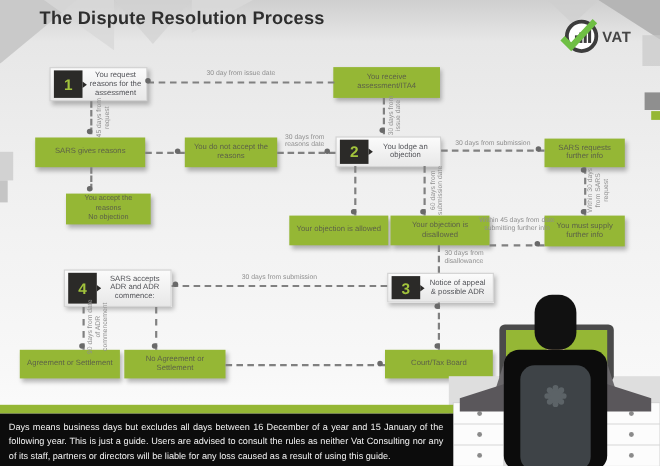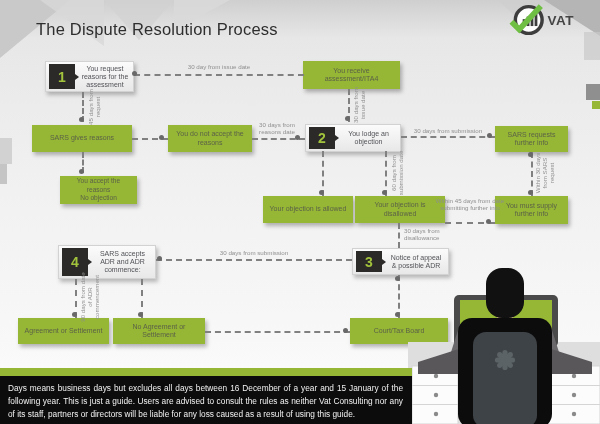--- a/index.html
+++ b/index.html
@@ -1,22 +1,22 @@
 <!DOCTYPE html>
 <html><head>
 <meta charset="utf-8">
 <style>
   * { margin:0; padding:0; box-sizing:border-box; }
   html,body { width:600px; height:424px; }
   body { font-family:"Liberation Sans", sans-serif; }
   .page { position:relative; width:600px; height:424px; overflow:hidden;
           background:linear-gradient(180deg,#cfcfcf 0%,#e7e7e7 9%,#f0f0f0 40%,#f8f8f8 80%,#ffffff 100%); }
   .tri, .deco { position:absolute; }
-  .title { position:absolute; left:36px; top:20px; font-size:16.5px; font-weight:normal; color:#2e2e2e; letter-spacing:.2px; }
-  .logo { position:absolute; right:26px; top:1px; display:flex; align-items:center; }
+  .title { position:absolute; left:36px; top:8px; font-size:16.5px; font-weight:bold; color:#2e2e2e; letter-spacing:.2px; }
+  .logo { position:absolute; right:26px; top:14px; display:flex; align-items:center; }
   .logo-word { font-size:13.5px; margin-left:2px; }
   .logo-vat { font-weight:bold; color:#454545; letter-spacing:.5px; }
   .logo-consulting { color:#a3a5a7; letter-spacing:2px; }
 
   .gbox { position:absolute; background:#95b735; color:#5d6247; font-size:7px; line-height:8.5px;
           display:flex; align-items:center; justify-content:center; text-align:center; padding:2px 5px;
           box-shadow:2px 3px 4px rgba(0,0,0,.28); white-space:pre-line; }
   .step { position:absolute; background:linear-gradient(#fbfbfb,#e8e8e8); border:1px solid #d2d2d2;
           display:flex; align-items:center; box-shadow:2px 3px 4px rgba(0,0,0,.25); padding:2px 2px 2px 3px; }
   .stepnum { width:26px; align-self:stretch; background:#2b2a28; color:#a2c33c; font-weight:bold; font-size:14px;

